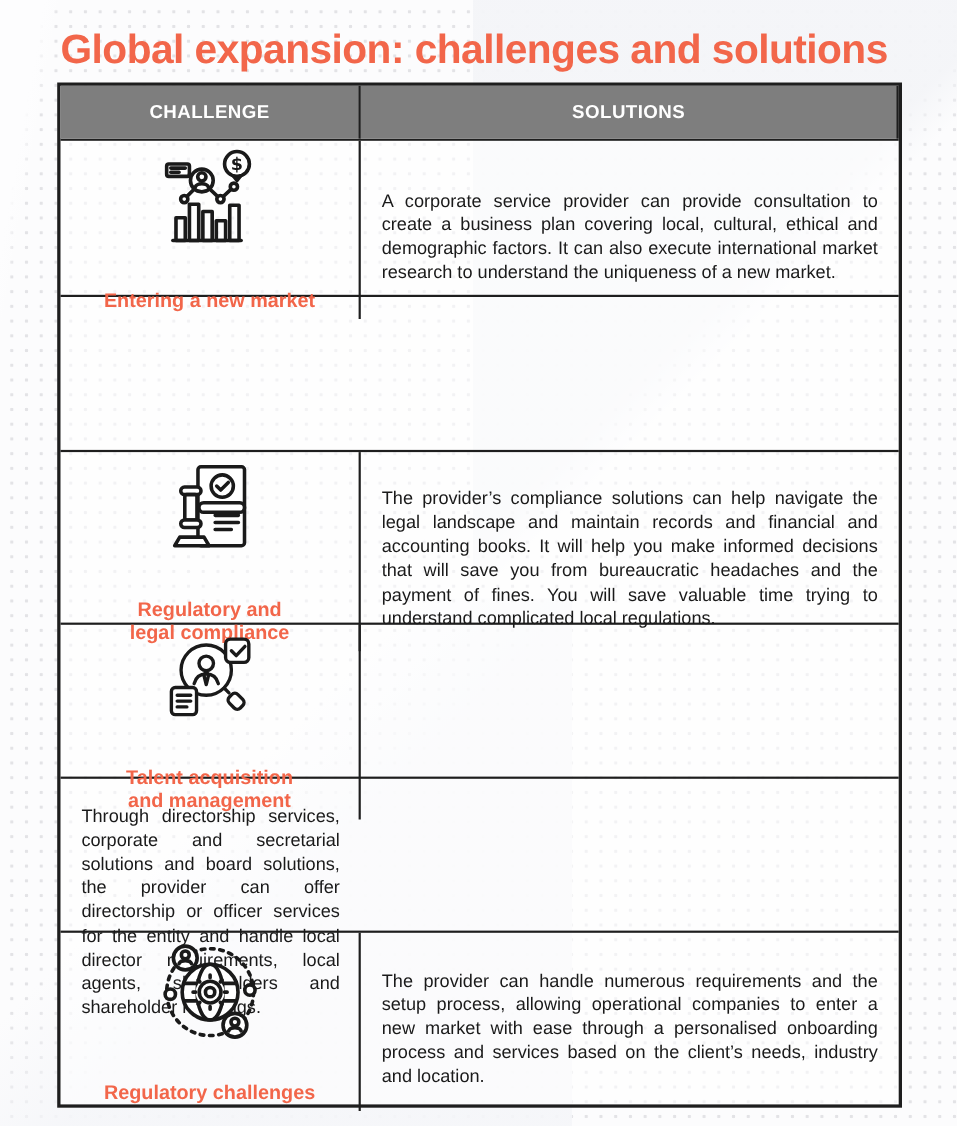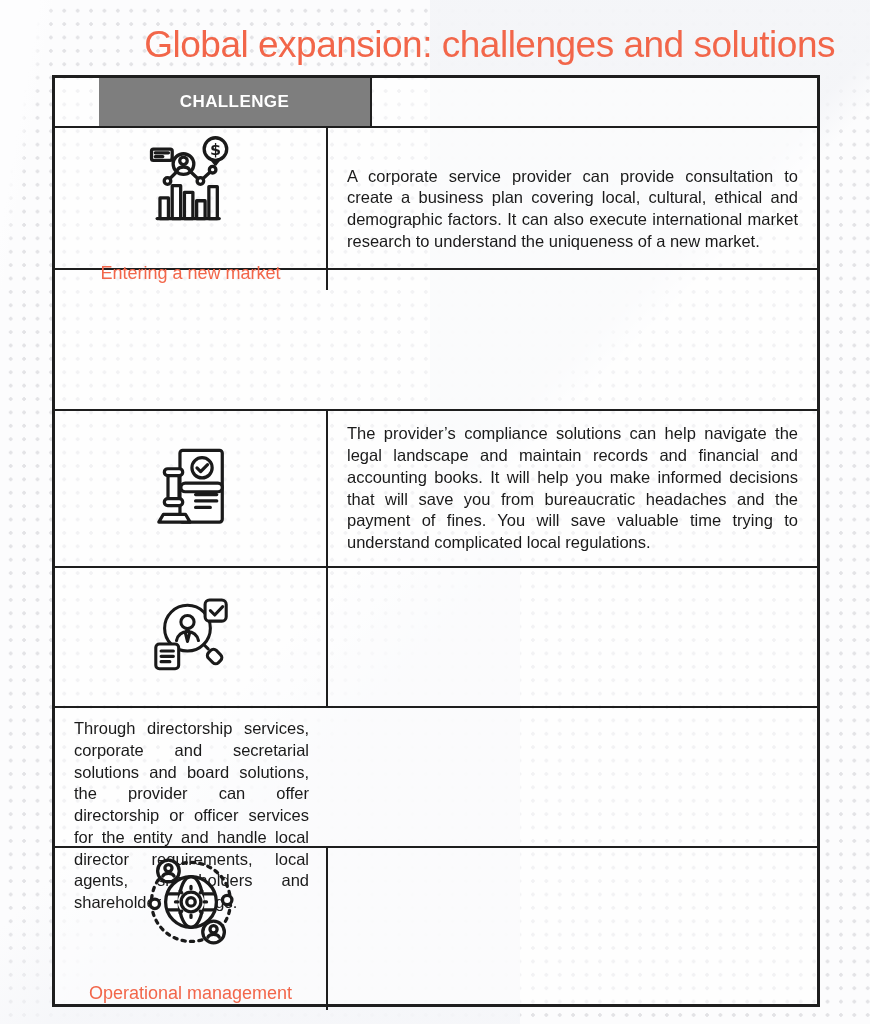--- a/index.html
+++ b/index.html
@@ -32,52 +32,52 @@
   .sheen-bl{
     bottom:-220px;left:-300px;width:820px;height:700px;
     background:linear-gradient(315deg, rgba(245,246,249,0.9) 45%, rgba(245,246,249,0) 55%);
   }
   .sheen-l{
     top:-40px;left:-70px;width:150px;height:360px;
     background:linear-gradient(100deg, #fdfdfe 55%, rgba(253,253,254,0) 62%);
   }
   .title{
     position:absolute;left:55px;top:24px;width:780px;
-    font-size:37px;font-weight:normal;letter-spacing:-0.5px;
+    font-size:37px;font-weight:bold;letter-spacing:-0.5px;
     color:var(--orange);
-    text-align:right;
   }
   .table{
     position:absolute;left:52px;top:75px;width:768px;
     border:3px solid var(--border);
     background:rgba(255,255,255,0.55);
   }
   .trow{display:grid;grid-template-columns:273px 1fr;}
   .trow + .trow{border-top:2px solid var(--border);}
   .th,.td-challenge{border-right:2px solid var(--border);}
-  .thead{height:48px;margin-left:44px;}
+  .thead{height:48px;}
   .th{
     background:var(--header-gray);color:#fff;
     display:flex;align-items:center;justify-content:center;
     font-weight:bold;font-size:17px;letter-spacing:0.4px;
   }
   .td-challenge{
     display:flex;flex-direction:column;align-items:center;justify-content:center;
     gap:7px;padding:6px 8px;
   }
   .challenge-label{
-    color:var(--orange);font-weight:normal;font-size:18px;line-height:1.18;
+    color:var(--orange);font-weight:bold;font-size:18px;line-height:1.18;
     text-align:center;white-space:pre-line;margin-top:28px;
   }
   .td-solution{
     display:flex;align-items:center;padding:10px 19px;
   }
   .td-solution p{
     font-size:16.5px;line-height:1.32;color:var(--ink);
     text-align:justify;
+    margin-top:14px;
   }
   .icon{display:block;line-height:0;}
   .icon svg{stroke:var(--ink);fill:none;stroke-width:3.5;stroke-linecap:round;stroke-linejoin:round;}
   .icon svg .f{fill:#fff;}
   .icon svg .solid{fill:var(--ink);stroke:none;}
 </style>
 </head>
 <body>
 
 <div class="canvas">
@@ -85,20 +85,21 @@
   <div class="sheen sheen-tr"></div>
   <div class="sheen sheen-bl"></div>
   <div class="sheen sheen-l"></div>
 
   <h1 class="title">Global expansion: challenges and solutions</h1>
 
   <div class="table">
 
     <div class="trow thead">
       <div class="th">CHALLENGE</div>
+      <div class="th">SOLUTIONS</div>
     </div>
 
     <div class="trow" style="height:142px">
       <div class="td-challenge">
         <span class="icon">
           <svg width="94" height="94" viewBox="0 0 100 100">
             <path d="M14 90 H80"></path>
             <rect x="17" y="68" width="9" height="22"></rect>
             <rect x="30" y="55" width="9" height="35"></rect>
             <rect x="43" y="62" width="9" height="28"></rect>
@@ -137,20 +138,22 @@
             <circle class="f" cx="62" cy="27" r="11"></circle>
             <path d="M56.5 27 l4 4 l7.5 -7.5"></path>
             <path d="M55 56 H78 M55 63 H78 M55 70 H71"></path>
             <rect class="f" x="21" y="28" width="20" height="7.5" rx="3.7"></rect>
             <rect class="f" x="25" y="35.5" width="12" height="25" rx="2"></rect>
             <rect class="f" x="21" y="60.5" width="20" height="7.5" rx="3.7"></rect>
             <rect class="f" x="39" y="43.5" width="45" height="9.5" rx="4.7"></rect>
             <path class="f" d="M15 86 L20 77.5 H44 L49 86 Z"></path>
           </svg>
         </span>
+        <span class="challenge-label">Regulatory and
+legal compliance</span>
       </div>
       <div class="td-solution">
         <p>The provider’s compliance solutions can help navigate the legal landscape and maintain records and financial and accounting books. It will help you make informed decisions that will save you from bureaucratic headaches and the payment of fines. You will save valuable time trying to understand complicated local regulations.</p>
       </div>
     </div>
 
     <div class="trow" style="height:140px">
       <div class="td-challenge">
         <span class="icon">
           <svg width="88" height="88" viewBox="0 0 100 100">
@@ -161,20 +164,22 @@
             <path d="M64.5 58.5 L69.5 63.5"></path>
             <g transform="rotate(45 77 72)">
               <rect class="f" x="69" y="66" width="16" height="12.5" rx="4.5"></rect>
             </g>
             <rect class="f" x="66" y="8" width="24" height="24" rx="5"></rect>
             <path d="M72 20 l5 5 l9 -9.5"></path>
             <rect class="f" x="10" y="58" width="26" height="28" rx="4"></rect>
             <path d="M16 66 H30 M16 72 H30 M16 78 H26"></path>
           </svg>
         </span>
+        <span class="challenge-label">Talent acquisition
+and management</span>
       </div>
     </div>
 
     <div class="trow" style="height:140px">
       <div class="td-solution">
         <p>Through directorship services, corporate and secretarial solutions and board solutions, the provider can offer directorship or officer services for the entity and handle local director requirements, local agents, shareholders and shareholder meetings.</p>
       </div>
     </div>
 
     <div class="trow" style="height:158px">
@@ -192,18 +197,21 @@
             <circle class="f" cx="26" cy="18" r="11.5"></circle>
             <circle cx="26" cy="15" r="3.8"></circle>
             <path d="M20 23.5 C21.5 19.5 30.5 19.5 32 23.5"></path>
             <circle class="f" cx="74" cy="83" r="11.5"></circle>
             <circle cx="74" cy="80" r="3.8"></circle>
             <path d="M68 88.5 C69.5 84.5 78.5 84.5 80 88.5"></path>
             <circle class="f" cx="11.5" cy="53" r="5"></circle>
             <circle class="f" cx="88.5" cy="49" r="5"></circle>
           </svg>
         </span>
-        <span class="challenge-label">Operational management</span>
+        <span class="challenge-label">Regulatory challenges</span>
+      </div>
+      <div class="td-solution">
+        <p>The provider can handle numerous requirements and the setup process, allowing operational companies to enter a new market with ease through a personalised onboarding process and services based on the client’s needs, industry and location.</p>
       </div>
     </div>
 
   </div>
 </div>
 
 </body></html>

